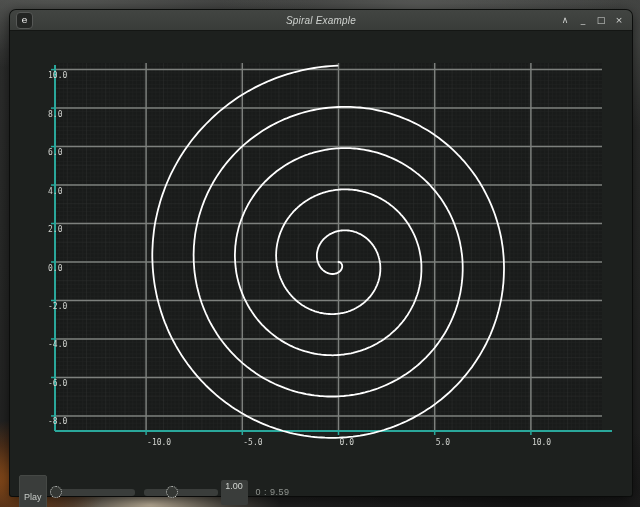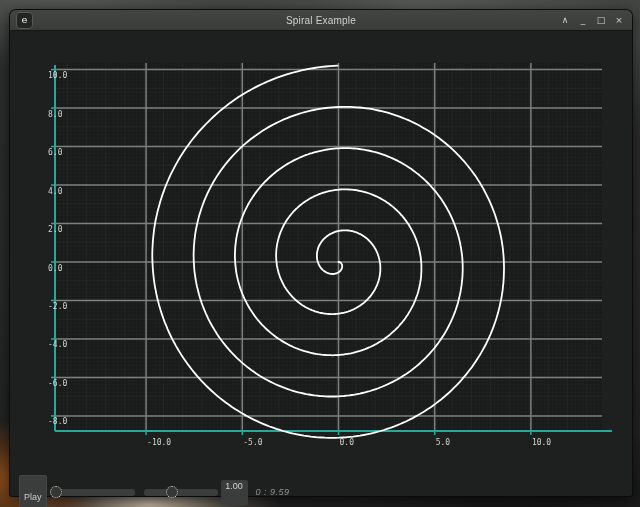--- a/index.html
+++ b/index.html
@@ -28,21 +28,21 @@
     display:flex;align-items:center;
   }
   .app-icon{
     position:absolute;left:6px;top:2px;width:15px;height:15px;
     background:#232523;border:1px solid #565856;border-radius:4px;
     color:#e8e8e8;font-size:10px;line-height:14px;text-align:center;
     font-family:"DejaVu Serif",serif;
   }
   .win-title{
     position:absolute;left:0;right:0;text-align:center;
-    color:var(--text-light);font-size:10px;letter-spacing:.2px;
+    color:var(--text-light);font-size:10px;letter-spacing:.2px;font-style:italic;
   }
   .win-controls{
     position:absolute;right:7px;top:0;height:20px;display:flex;align-items:center;gap:6px;
   }
   .win-btn{
     width:12px;text-align:center;color:#d2d4d2;font-size:9px;line-height:20px;
     font-family:"DejaVu Sans",sans-serif;cursor:default;
   }
   .plot-wrap{flex:1 1 auto;position:relative;}
   svg text{font-family:"DejaVu Sans Mono",monospace;font-size:8px;fill:#d2d4d0;}
@@ -62,21 +62,21 @@
   .slider-handle{
     position:absolute;top:1px;width:12px;height:12px;border-radius:50%;
     background:#343734;border:1px dotted #cfd2cf;box-sizing:border-box;
   }
   .slider-time{width:85px;margin-left:3px;}
   .slider-speed{width:74px;margin-left:9px;}
   .value-box{
     margin-left:3px;width:27px;height:25px;background:var(--control-bg);
     border-radius:2px;color:#d2d6d2;text-align:center;line-height:13px;font-size:9px;
   }
-  .time-label{margin-left:8px;color:#8f938f;font-size:9px;letter-spacing:.5px;font-style:italic;}
+  .time-label{margin-left:8px;color:#8f938f;font-size:9px;letter-spacing:.5px;}
 </style>
 </head>
 <body>
 
 <div class="window">
 
   <div class="titlebar">
     <div class="app-icon">e</div>
     <div class="win-title">Spiral Example</div>
     <div class="win-controls">

